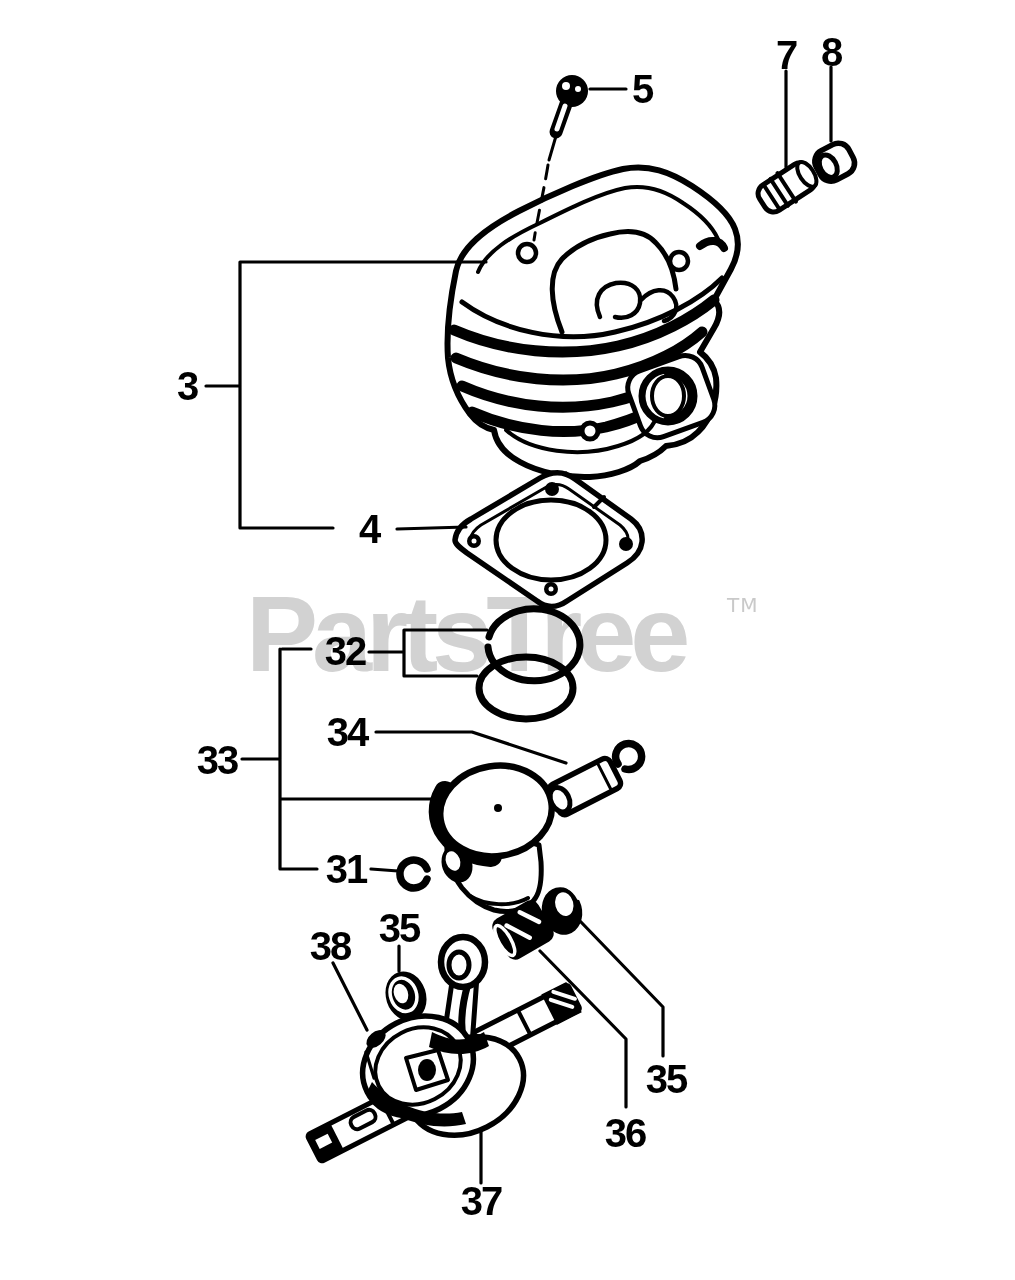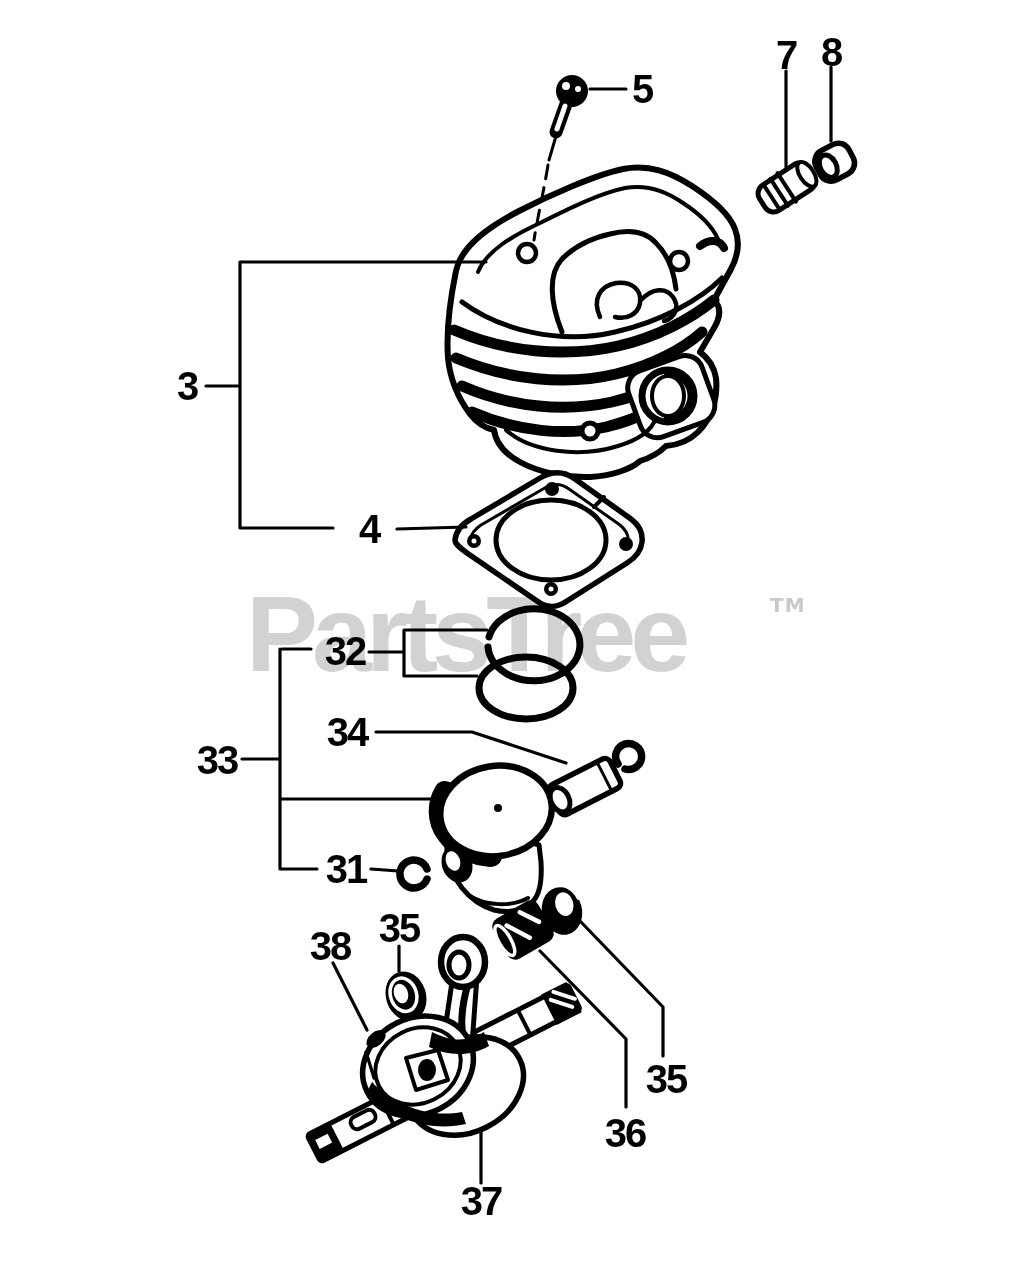--- a/index.html
+++ b/index.html
@@ -1,21 +1,21 @@
 <!DOCTYPE html>
 <html><head>
 <meta charset="utf-8">
 <style>
   html,body { margin:0; padding:0; background:#ffffff; }
   .diagram-container { position:relative; width:1015px; height:1280px; background:#ffffff; overflow:hidden; }
   .watermark { position:absolute; left:246px; top:580px; z-index:0;
     font-family:Liberation Sans, sans-serif; font-weight:bold;
     font-size:108px; line-height:1; color:#d2d2d2; letter-spacing:-6px; user-select:none; }
-  .watermark-tm { position:absolute; left:770px; top:593px; z-index:0;
-    font-family:"DejaVu Sans","Liberation Sans",sans-serif; font-weight:bold;
+  .watermark-tm { position:absolute; left:727px; top:593px; z-index:0;
+    font-family:"DejaVu Sans","Liberation Sans",sans-serif; font-weight:normal;
     font-size:20px; color:#c9c9c9; letter-spacing:1px; user-select:none; }
   svg.diagram { position:absolute; left:0; top:0; z-index:1; }
   .ink  { stroke:#000000; fill:none; stroke-linecap:round; stroke-linejoin:round; }
   .wfill{ fill:#ffffff; }
   .bfill{ fill:#000000; stroke:none; }
   .wink { stroke:#ffffff; fill:none; stroke-linecap:round; }
   .callout { font-family:"Liberation Sans","DejaVu Sans",sans-serif; font-weight:700;
     font-size:40px; letter-spacing:-2px; fill:#000; text-anchor:middle; }
 </style>
 </head>

